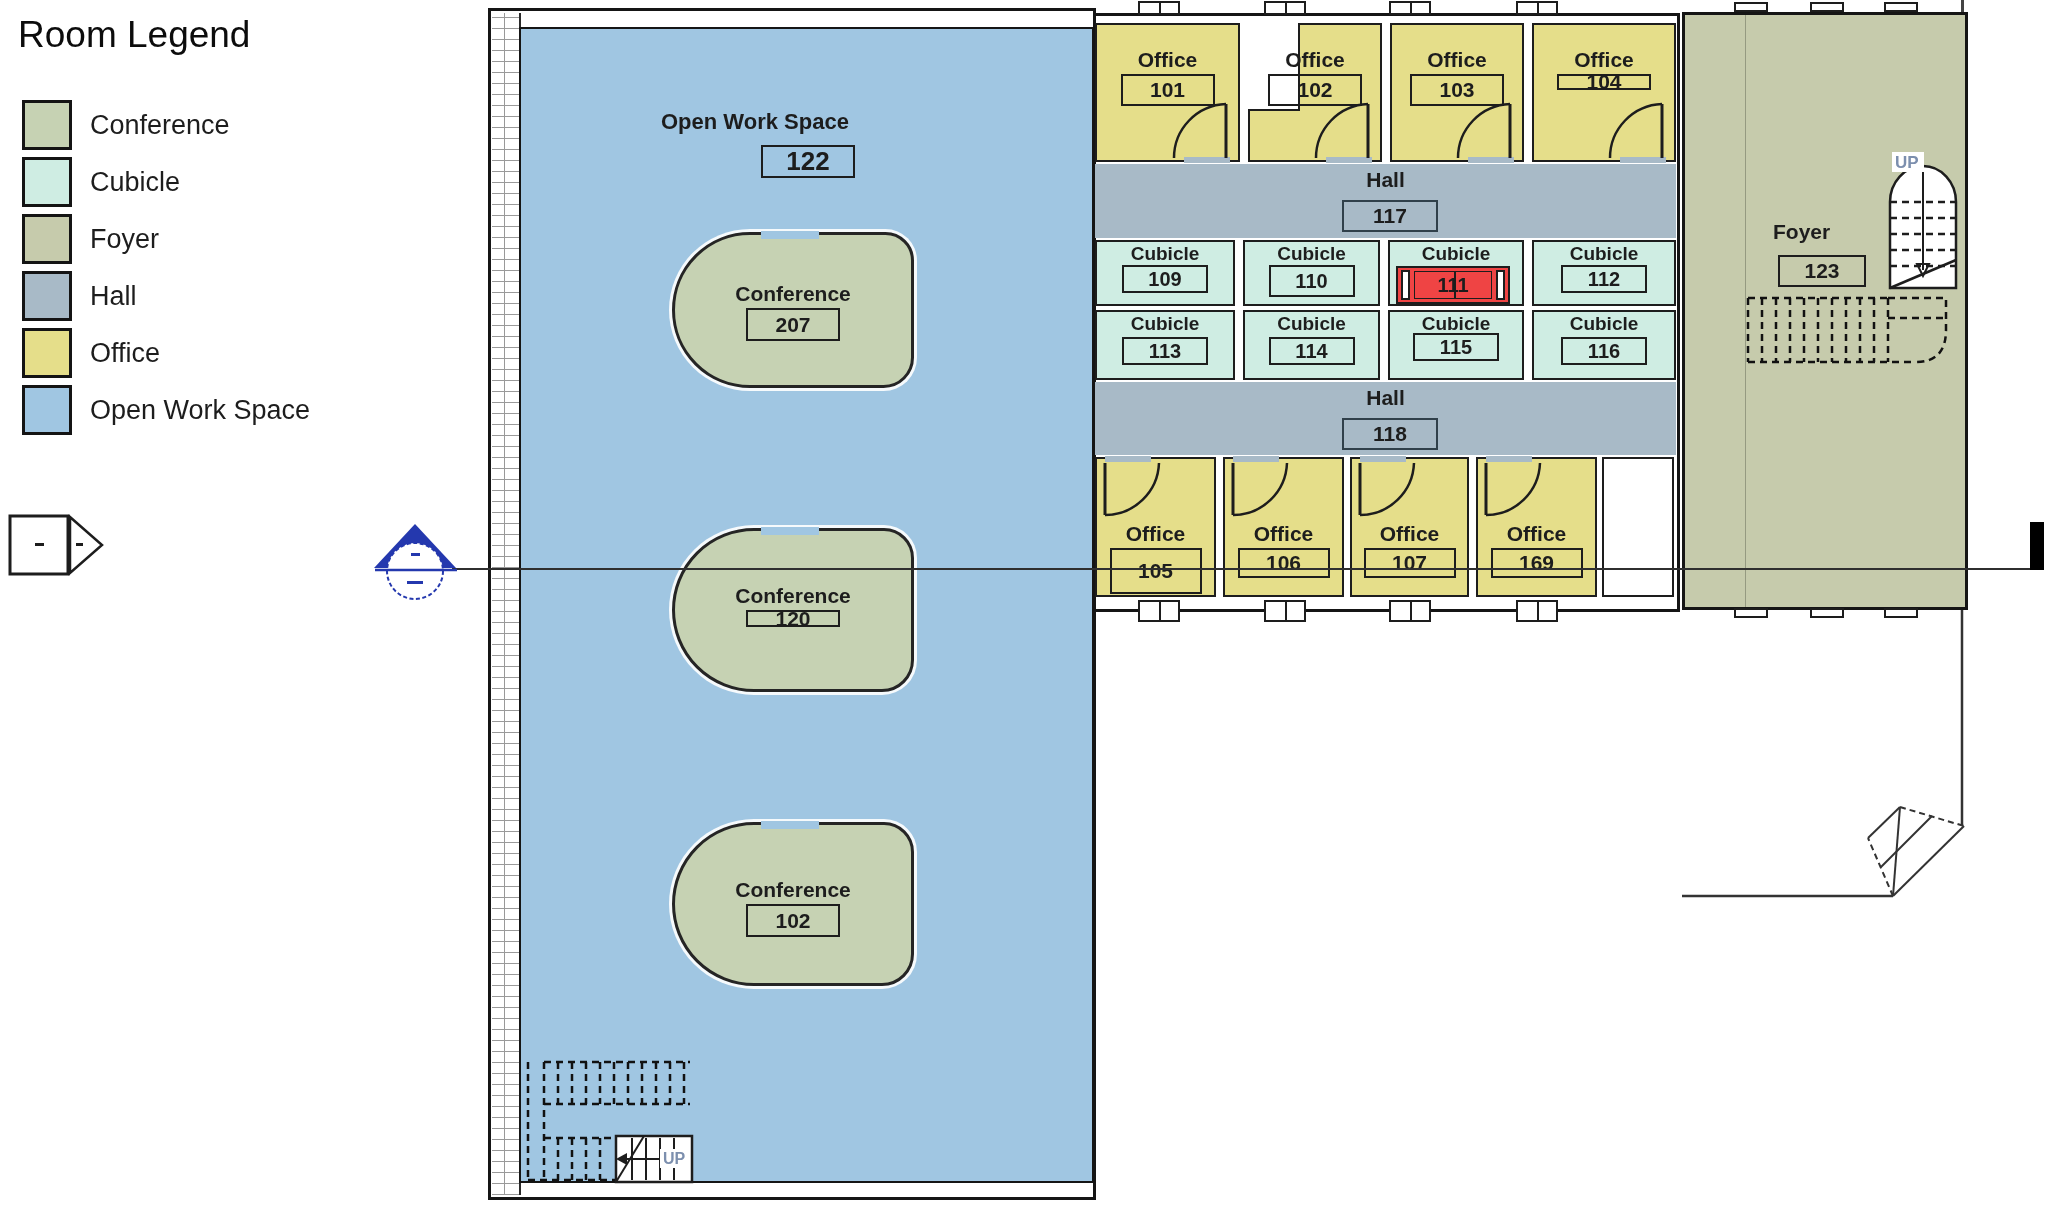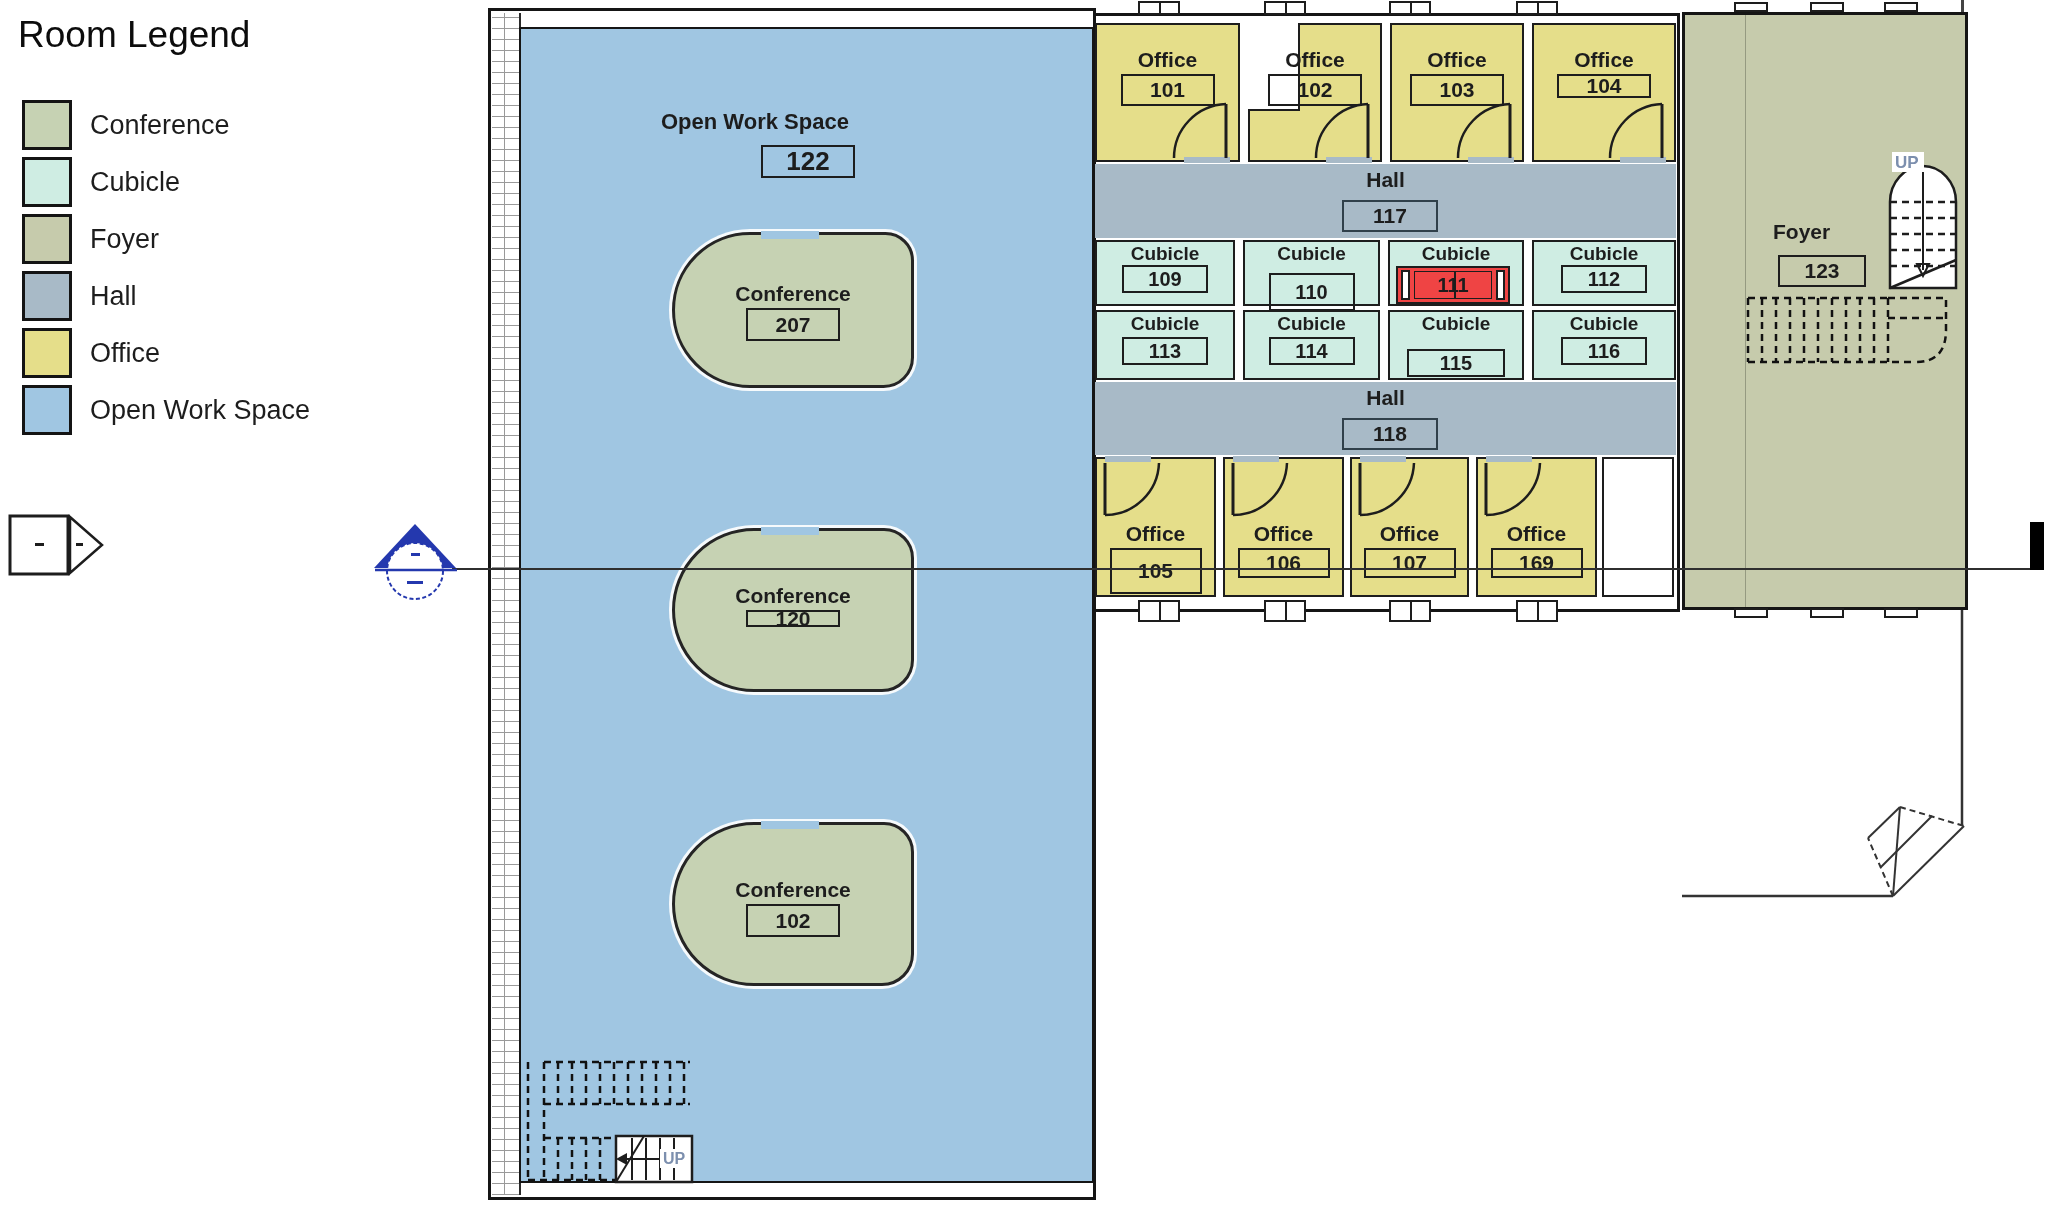--- a/index.html
+++ b/index.html
@@ -194,40 +194,40 @@
     <div class="rname" style="margin-top:24px">Office</div>
     <div class="tag" style="width:94px;height:32px">103</div>
     <div class="doorgap" style="bottom:-3px;right:8px;width:46px;height:6px"></div>
     <svg class="doorsvg" style="right:4px;bottom:0;width:62px;height:62px" viewBox="0 0 62 62">
       <path d="M54,6 A54,54 0 0 0 2,60" fill="none" stroke="#1d1d1d" stroke-width="2.5"></path>
       <line x1="54" y1="6" x2="54" y2="60" stroke="#1d1d1d" stroke-width="3"></line>
     </svg>
   </div>
   <div class="room office" style="left:1532px;top:23px;width:144px;height:139px">
     <div class="rname" style="margin-top:24px">Office</div>
-    <div class="tag" style="width:94px;height:24px">104</div>
+    <div class="tag" style="width:94px;height:16px">104</div>
     <div class="doorgap" style="bottom:-3px;right:8px;width:46px;height:6px"></div>
     <svg class="doorsvg" style="right:4px;bottom:0;width:62px;height:62px" viewBox="0 0 62 62">
       <path d="M54,6 A54,54 0 0 0 2,60" fill="none" stroke="#1d1d1d" stroke-width="2.5"></path>
       <line x1="54" y1="6" x2="54" y2="60" stroke="#1d1d1d" stroke-width="3"></line>
     </svg>
   </div>
 
   <div class="hallbg" style="left:1095px;top:164px;width:581px;height:74px">
     <div class="rname" style="position:absolute;left:0;right:0;top:5px">Hall</div>
     <div class="tag" style="position:absolute;left:247px;top:32px;width:96px;height:32px;border-color:#30404a">117</div>
   </div>
 
   <div class="room cubicle" style="left:1095px;top:240px;width:140px;height:66px">
     <div class="rname sm" style="margin-top:2px">Cubicle</div>
     <div class="tag" style="width:86px;height:28px;font-size:20px;margin-top:2px">109</div>
   </div>
   <div class="room cubicle" style="left:1243px;top:240px;width:137px;height:66px">
     <div class="rname sm" style="margin-top:2px">Cubicle</div>
-    <div class="tag" style="width:86px;height:38px;font-size:20px;margin-top:10px">110</div>
+    <div class="tag" style="width:86px;height:32px;font-size:20px;margin-top:2px">110</div>
   </div>
   <div class="room cubicle" style="left:1388px;top:240px;width:136px;height:66px">
     <div class="rname sm" style="margin-top:2px">Cubicle</div>
   </div>
 
   <div class="abs" style="left:1396px;top:266px;width:114px;height:38px;background:#ef4444;border:2.5px solid #1d1d1d;z-index:12">
     <div class="abs" style="left:3px;top:2px;bottom:2px;width:9px;border:2px solid #1d1d1d;background:#fff"></div>
     <div class="abs" style="right:3px;top:2px;bottom:2px;width:9px;border:2px solid #1d1d1d;background:#fff"></div>
     <div class="tag" style="width:78px;height:28px;font-size:20px;margin:3px auto 0 auto;border-width:1.5px">111</div>
     <div class="abs" style="left:56px;top:3px;bottom:3px;width:2px;background:#1d1d1d"></div>
@@ -240,21 +240,21 @@
   <div class="room cubicle" style="left:1095px;top:310px;width:140px;height:70px">
     <div class="rname sm" style="margin-top:2px">Cubicle</div>
     <div class="tag" style="width:86px;height:28px;font-size:20px;margin-top:4px">113</div>
   </div>
   <div class="room cubicle" style="left:1243px;top:310px;width:137px;height:70px">
     <div class="rname sm" style="margin-top:2px">Cubicle</div>
     <div class="tag" style="width:86px;height:28px;font-size:20px;margin-top:4px">114</div>
   </div>
   <div class="room cubicle" style="left:1388px;top:310px;width:136px;height:70px">
     <div class="rname sm" style="margin-top:2px">Cubicle</div>
-    <div class="tag" style="width:98px;height:28px;font-size:20px;margin-top:16px">115</div>
+    <div class="tag" style="width:86px;height:28px;font-size:20px;margin-top:0">115</div>
   </div>
   <div class="room cubicle" style="left:1532px;top:310px;width:144px;height:70px">
     <div class="rname sm" style="margin-top:2px">Cubicle</div>
     <div class="tag" style="width:86px;height:28px;font-size:20px;margin-top:4px">116</div>
   </div>
 
   <div class="hallbg" style="left:1095px;top:382px;width:581px;height:73px">
     <div class="rname" style="position:absolute;left:0;right:0;top:5px">Hall</div>
     <div class="tag" style="position:absolute;left:247px;top:32px;width:96px;height:32px;border-color:#30404a">118</div>
   </div>

